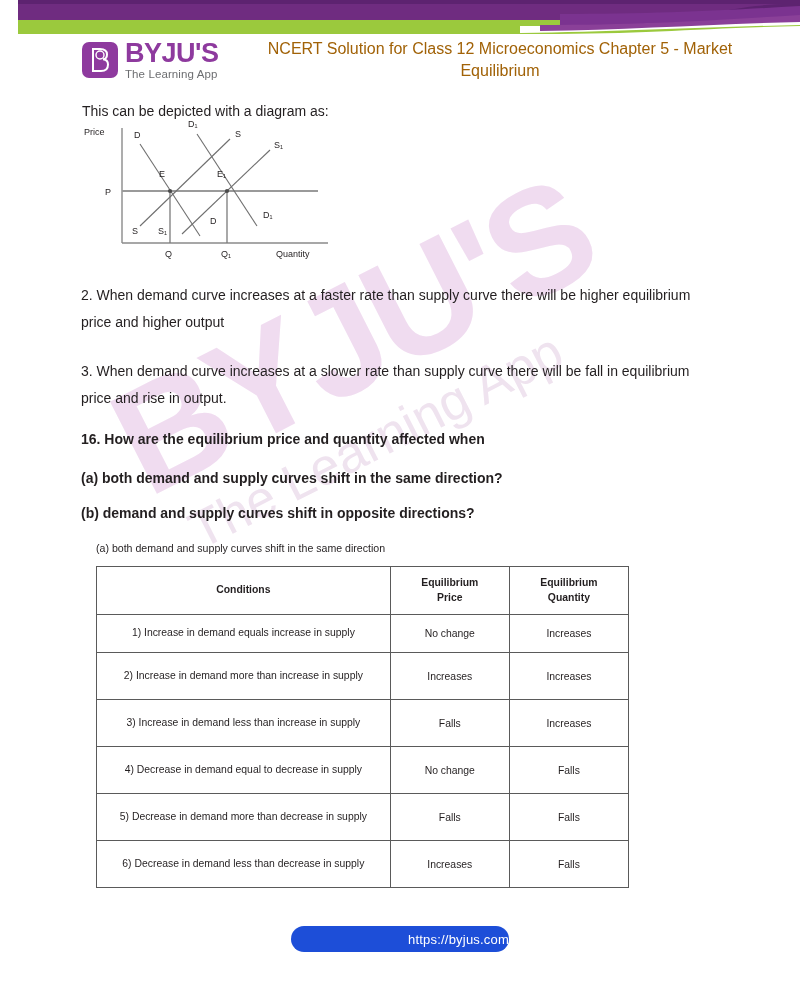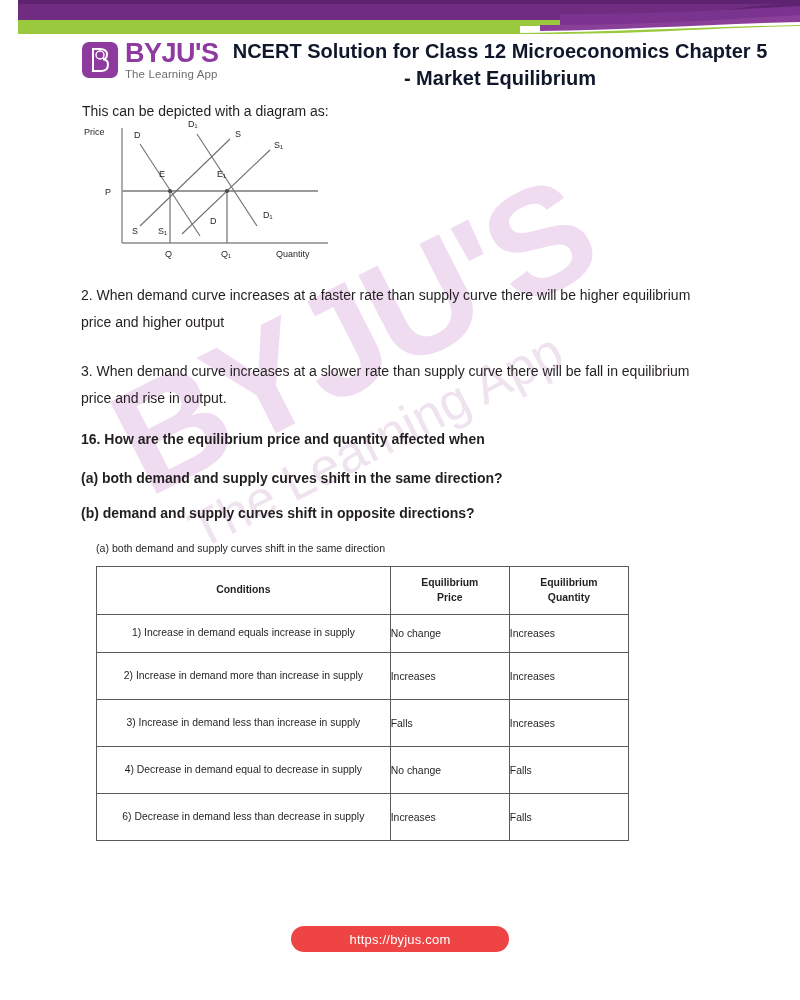--- a/index.html
+++ b/index.html
@@ -42,22 +42,22 @@
   .logo-text{margin-left:7px;line-height:1;}
   .logo-word{
     font-size:27px;font-weight:bold;color:#8e3a9e;letter-spacing:-0.5px;
     display:block;
   }
   .logo-tag{
     font-size:11.5px;color:#6d6e71;display:block;margin-top:2px;letter-spacing:0.1px;
   }
   .doc-title{
     position:absolute;left:230px;top:4px;width:540px;
-    text-align:center;font-size:20px;font-weight:bold;line-height:1.35;
-    color:#0f172a;
+    text-align:center;font-size:16px;font-weight:normal;line-height:1.35;
+    color:#a16207;
   }
 
   
   .content{position:absolute;left:0;top:0;width:800px;z-index:2;}
   .para{
     position:absolute;font-size:14px;line-height:1.95;color:#231f20;
   }
   .para.bold{font-weight:bold;}
 
   
@@ -72,29 +72,29 @@
     border-collapse:collapse;z-index:2;background:transparent;
   }
   table.cond td,table.cond th{
     border:1px solid #5a5a5a;padding:0;
     font-size:10.4px;color:#231f20;vertical-align:middle;
   }
   table.cond th{
     font-weight:bold;text-align:center;height:47px;line-height:1.35;
   }
   td.c-cond{width:285px;padding:8px 9px;line-height:1.55;text-align:center;}
-  td.c-val{width:115px;text-align:left;padding:8px 4px;}
+  td.c-val{width:115px;text-align:center;padding:8px 4px;}
   tr.r-tall td{height:46px;}
   tr.r-short td{height:37px;}
 
   
   .footer-pill{
     position:absolute;left:291px;top:926px;width:218px;height:26px;
-    background:#ef4444;border-radius:13px;z-index:2;
-    display:flex;align-items:center;justify-content:center;
+    background:#1d4ed8;border-radius:13px;z-index:2;
+    display:flex;align-items:center;justify-content:flex-end;
   }
   .footer-pill span{
     color:#ffffff;font-size:13px;letter-spacing:0.2px;
   }
 </style>
 </head>
 <body>
 
 <div class="page">
 
@@ -222,20 +222,25 @@
         <td class="c-cond">3) Increase in demand less than increase in supply</td>
         <td class="c-val">Falls</td>
         <td class="c-val">Increases</td>
       </tr>
       <tr class="r-tall">
         <td class="c-cond">4) Decrease in demand equal to decrease in supply</td>
         <td class="c-val">No change</td>
         <td class="c-val">Falls</td>
       </tr>
       <tr class="r-tall">
+        <td class="c-cond">5) Decrease in demand more than decrease in supply</td>
+        <td class="c-val">Falls</td>
+        <td class="c-val">Falls</td>
+      </tr>
+      <tr class="r-tall">
         <td class="c-cond">6) Decrease in demand less than decrease in supply</td>
         <td class="c-val">Increases</td>
         <td class="c-val">Falls</td>
       </tr>
     </tbody>
   </table>
 
   <div class="footer-pill">
     <span>https://byjus.com</span>
   </div>

